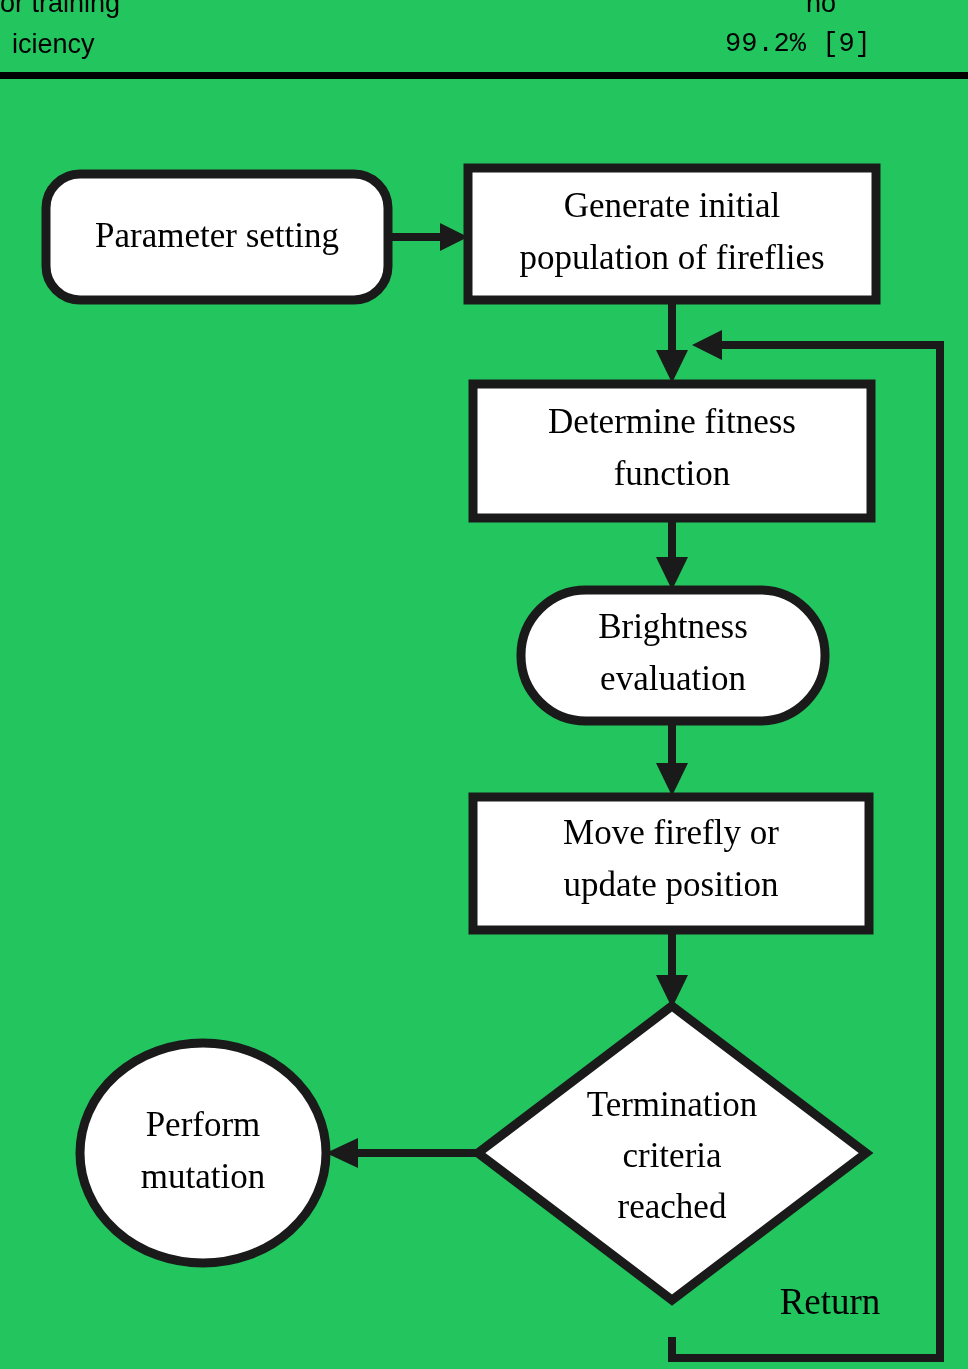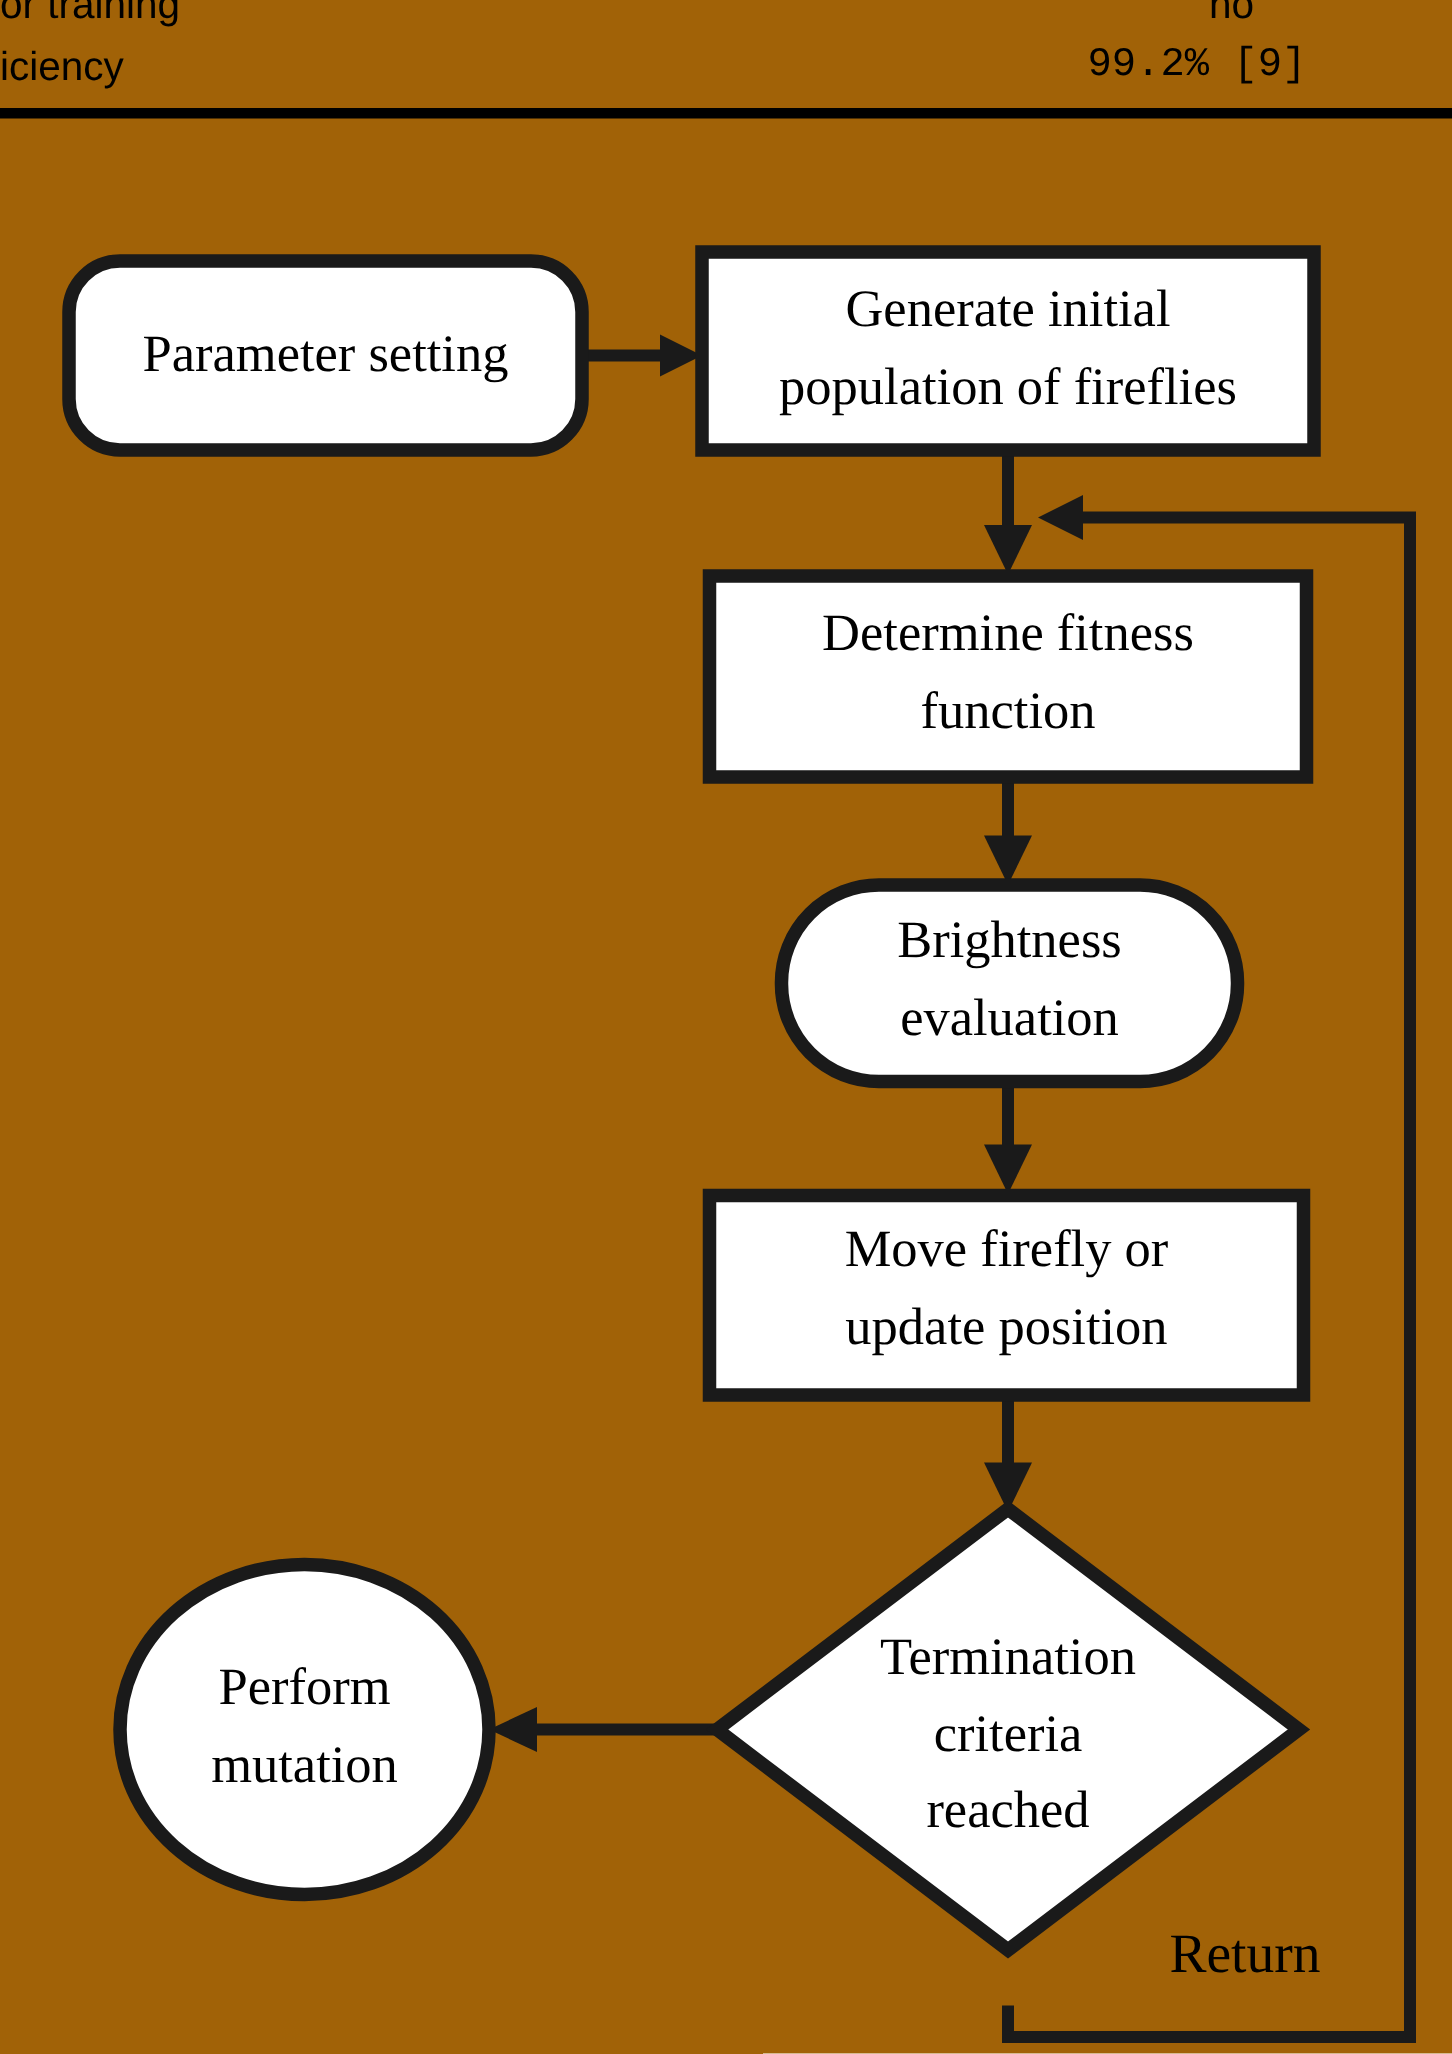--- a/index.html
+++ b/index.html
@@ -4,21 +4,21 @@
 <style>
   html, body {
     margin: 0;
     padding: 0;
     background: #ffffff;
   }
   #page {
     position: relative;
     width: 968px;
     height: 1369px;
-    background: #a16207;
+    background: #22c55e;
     overflow: hidden;
     font-family: "Liberation Serif", "DejaVu Serif", serif;
   }
 
   
   .table-frag {
     position: absolute;
     left: 0;
     top: 0;
     width: 968px;
@@ -26,21 +26,21 @@
   }
   .tbl-cell {
     position: absolute;
     font-family: "Liberation Sans", "DejaVu Sans", sans-serif;
     font-size: 27px;
     color: #000000;
     white-space: nowrap;
     line-height: 1;
   }
   .tbl-l1 { left: 0px;  top: -10px; }
-  .tbl-l2 { left: 0px;  top: 31px; }
+  .tbl-l2 { left: 0px;  top: 31px; padding-left: 12px; }
   .tbl-r1 { left: 806px; top: -10px; }
   .tbl-r2 { left: 725px; top: 31px; font-family: Liberation Mono, monospace; }
   .tbl-rule {
     position: absolute;
     left: 0;
     top: 72px;
     width: 968px;
     height: 7px;
     background: #000000;
   }

